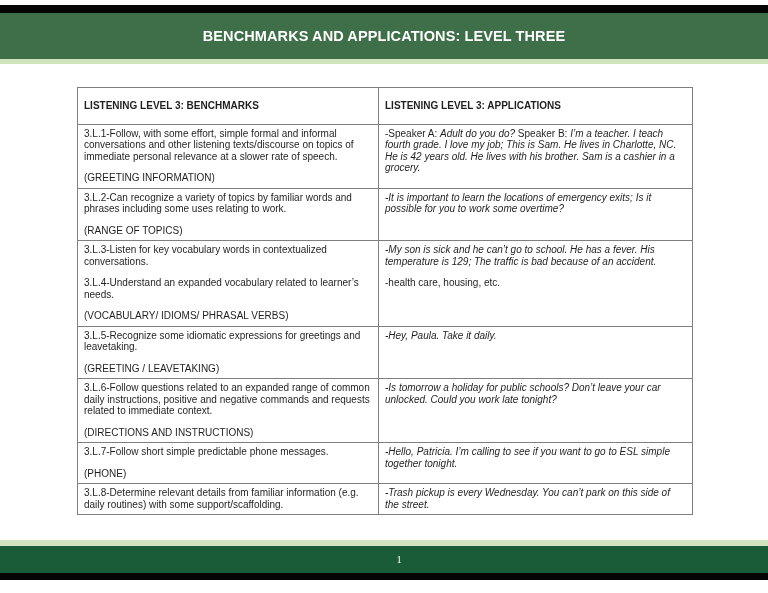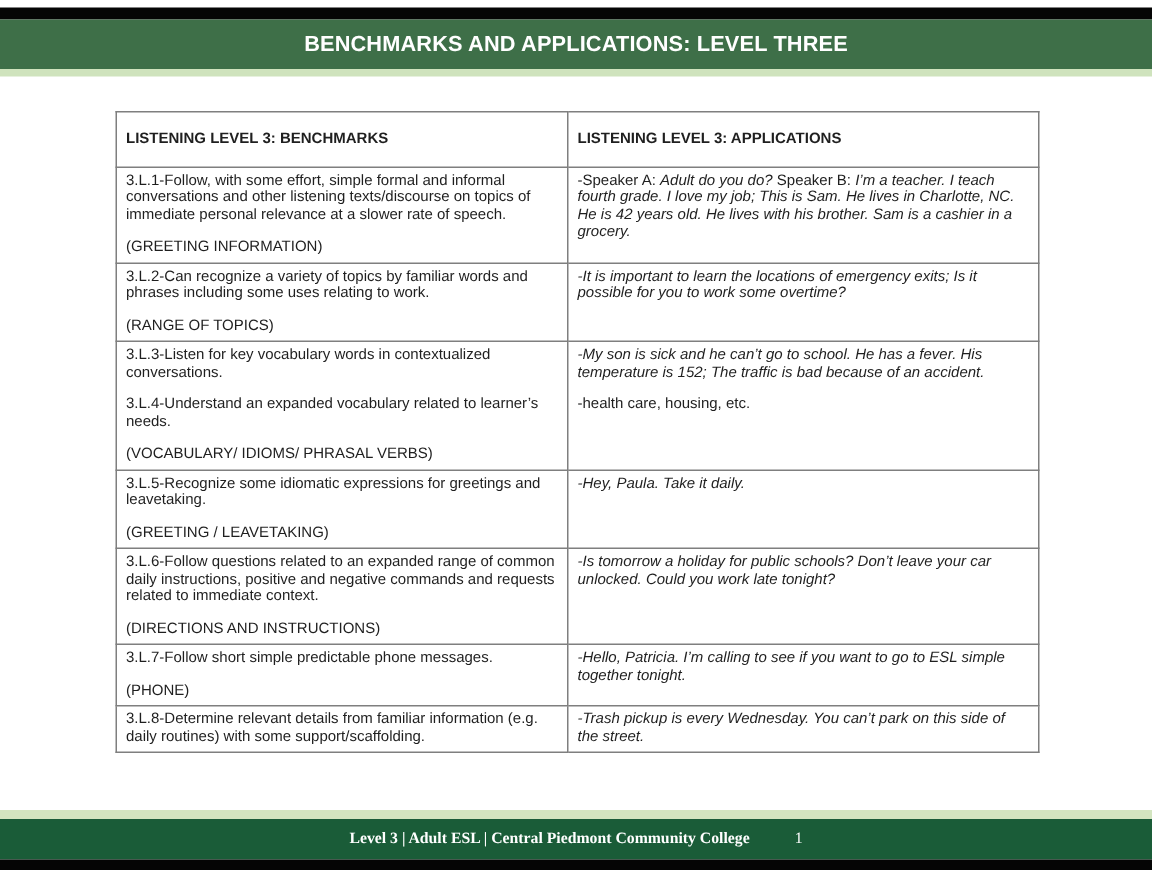--- a/index.html
+++ b/index.html
@@ -8,21 +8,21 @@
     width: 768px;
     height: 593px;
     background: #ffffff;
     font-family: "Liberation Sans", sans-serif;
     overflow: hidden;
   }
   
   .top-white { height: 5px; background: #ffffff; }
   .bar-black-top { height: 8px; background: #050505; }
   .title-band {
-    height: 33px;
+    height: 46px;
     background: #3e6f48;
     display: flex;
     align-items: center;
     justify-content: center;
   }
   .title-band h1 {
     margin: 0;
     color: #ffffff;
     font-size: 14.5px;
     font-weight: bold;
@@ -125,21 +125,21 @@
               <p><span>-It is important to learn the locations of emergency exits; Is it possible for you to work some overtime?</span></p>
             </td>
   </tr>
           <tr>
     <td class="bench-cell">
               <p><span>3.L.3-Listen for key vocabulary words in contextualized conversations.</span></p>
               <p><span>3.L.4-Understand an expanded vocabulary related to learner’s needs.</span></p>
               <p><span>(VOCABULARY/ IDIOMS/ PHRASAL VERBS)</span></p>
             </td>
     <td class="app-cell">
-              <p><span>-My son is sick and he can’t go to school.  He has a fever.  His temperature is 152; The traffic is bad because of an accident.</span></p>
+              <p><span>-My son is sick and he can’t go to school.  He has a fever.  His temperature is 129; The traffic is bad because of an accident.</span></p>
               <p><span class="up">-health care, housing, etc.</span></p>
             </td>
   </tr>
           <tr>
     <td class="bench-cell">
               <p><span>3.L.5-Recognize some idiomatic expressions for greetings and leavetaking.</span></p>
               <p><span>(GREETING / LEAVETAKING)</span></p>
             </td>
     <td class="app-cell">
               <p><span>-Hey, Paula. Take it daily.</span></p>
@@ -171,19 +171,18 @@
               <p><span>-Trash pickup is every Wednesday.  You can’t park on this side of the street.</span></p>
             </td>
   </tr>
         </tbody>
     </table>
   </div>
 
   <div class="footer">
     <div class="strip-light-b"></div>
     <div class="footer-band">
-      <span>Level 3 | Adult ESL | Central Piedmont Community College</span>
       <span class="pgnum">1</span>
     </div>
     <div class="bar-black-bottom"></div>
   </div>
 
 </div>
 
 </body></html>

